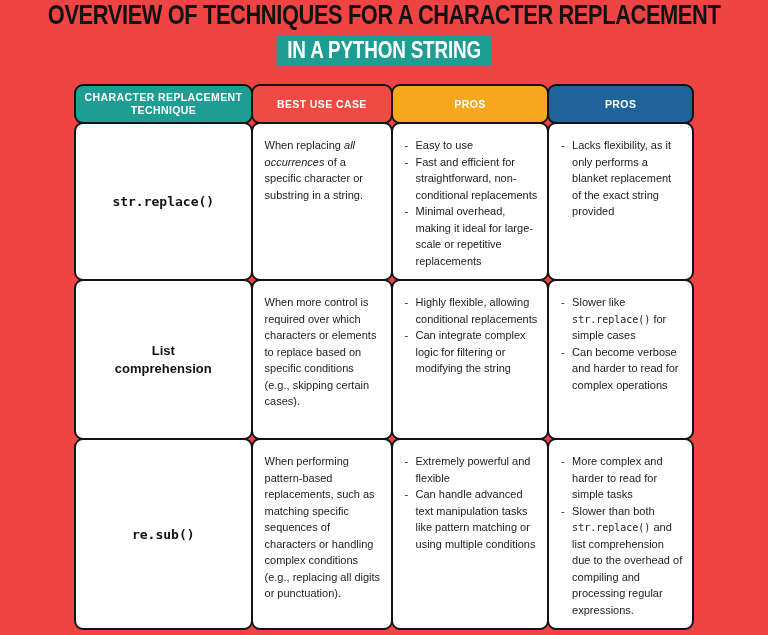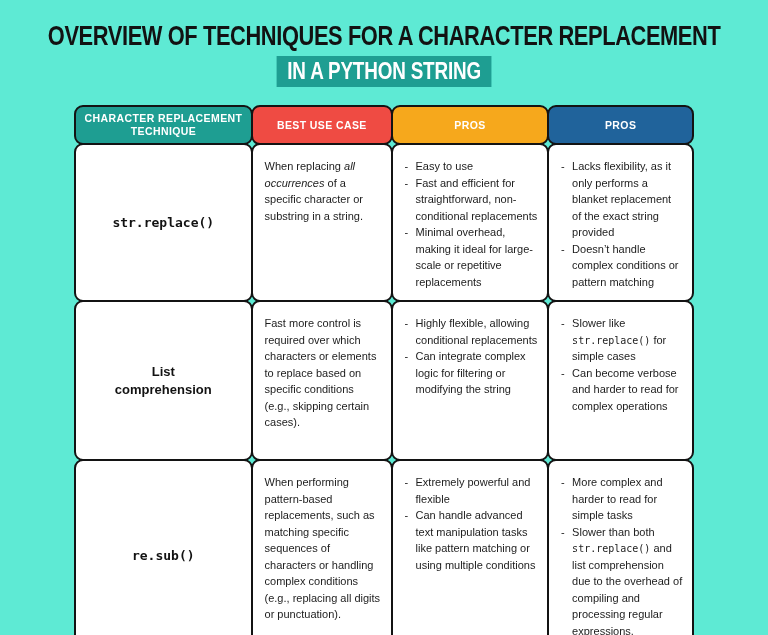--- a/index.html
+++ b/index.html
@@ -2,23 +2,22 @@
 <html><head>
 <meta charset="utf-8">
 <style>
   * { box-sizing: border-box; margin: 0; padding: 0; }
   html, body { background: #ffffff; }
   body { font-family: "Liberation Sans", sans-serif; }
   .page {
     position: relative;
     width: 768px;
     height: 635px;
-    background: #5eead4;
+    background: #ef4444;
     overflow: hidden;
-    padding-top: 21px;
   }
 
   
   .title-wrap { display: flex; justify-content: center; }
   h1.main-title {
     font-size: 28px;
     font-weight: 900;
     color: #121212;
     white-space: nowrap;
     letter-spacing: -0.5px;
@@ -138,30 +137,29 @@
         <div class="cell c2 txt">
           <p class="use"><span>When replacing </span><span class="it">all occurrences</span><span> of a specific character or substring in a string.</span></p>
         </div>
         <div class="cell c3 txt">
           <div class="bullet"><span>Easy to use</span></div>
           <div class="bullet"><span>Fast and efficient for straightforward, non-conditional replacements</span></div>
           <div class="bullet"><span>Minimal overhead, making it ideal for large-scale or repetitive replacements</span></div>
         </div>
         <div class="cell c4 txt">
           <div class="bullet"><span>Lacks flexibility, as it only performs a blanket replacement of the exact string provided</span></div>
-          <div class="bullet"><span>Doesn’t handle complex conditions or pattern matching</span></div>
         </div>
       </div>
       <div class="trow body-row row1">
         <div class="cell c1 tech">
           <span class="tech-name">List
 comprehension</span>
         </div>
         <div class="cell c2 txt">
-          <p class="use"><span>Fast more control is required over which characters or elements to replace based on specific conditions (e.g., skipping certain cases).</span></p>
+          <p class="use"><span>When more control is required over which characters or elements to replace based on specific conditions (e.g., skipping certain cases).</span></p>
         </div>
         <div class="cell c3 txt">
           <div class="bullet"><span>Highly flexible, allowing conditional replacements</span></div>
           <div class="bullet"><span>Can integrate complex logic for filtering or modifying the string</span></div>
         </div>
         <div class="cell c4 txt">
           <div class="bullet"><span>Slower like </span><span class="code">str.replace()</span><span> for simple cases</span></div>
           <div class="bullet"><span>Can become verbose and harder to read for complex operations</span></div>
         </div>
       </div>

